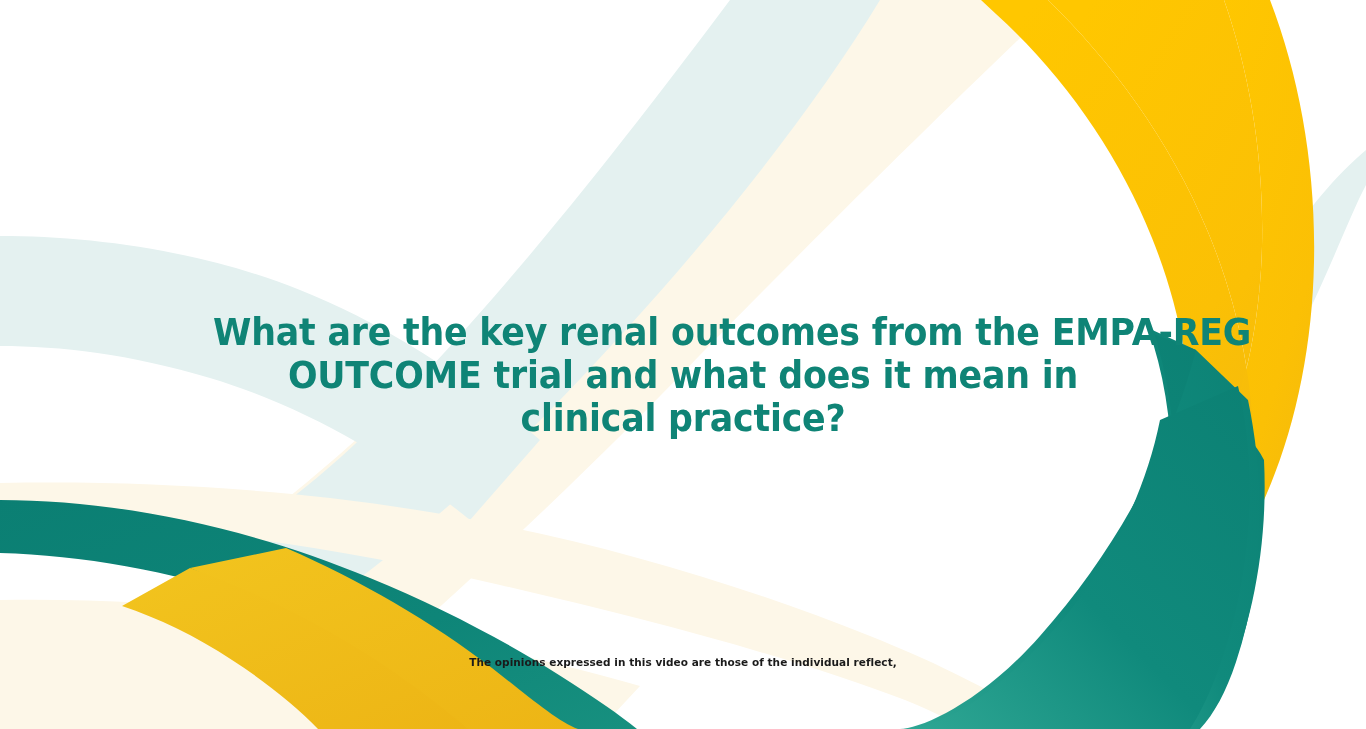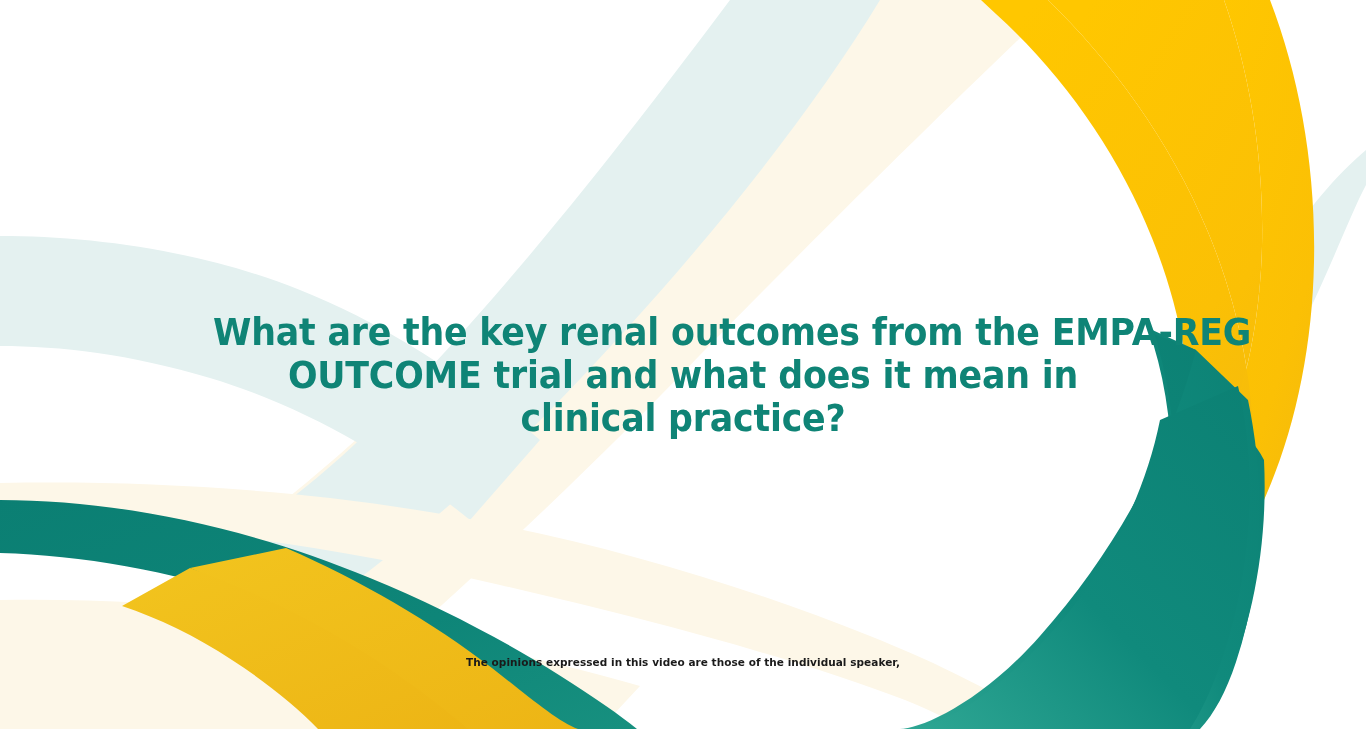--- a/index.html
+++ b/index.html
@@ -203,17 +203,17 @@
 
   <div id="content-layer">
 
     <div id="title-block">
       <div class="title-line">What are the key renal outcomes from the EMPA-REG</div>
       <div class="title-line">OUTCOME trial and what does it mean in</div>
       <div class="title-line">clinical practice?</div>
     </div>
 
     <div id="disclaimer-block">
-      <div class="disclaimer-line">The opinions expressed in this video are those of the individual speaker,</div>
+      <div class="disclaimer-line">The opinions expressed in this video are those of the individual reflect,</div>
     </div>
 
   </div>
 </div>
 
 </body></html>

